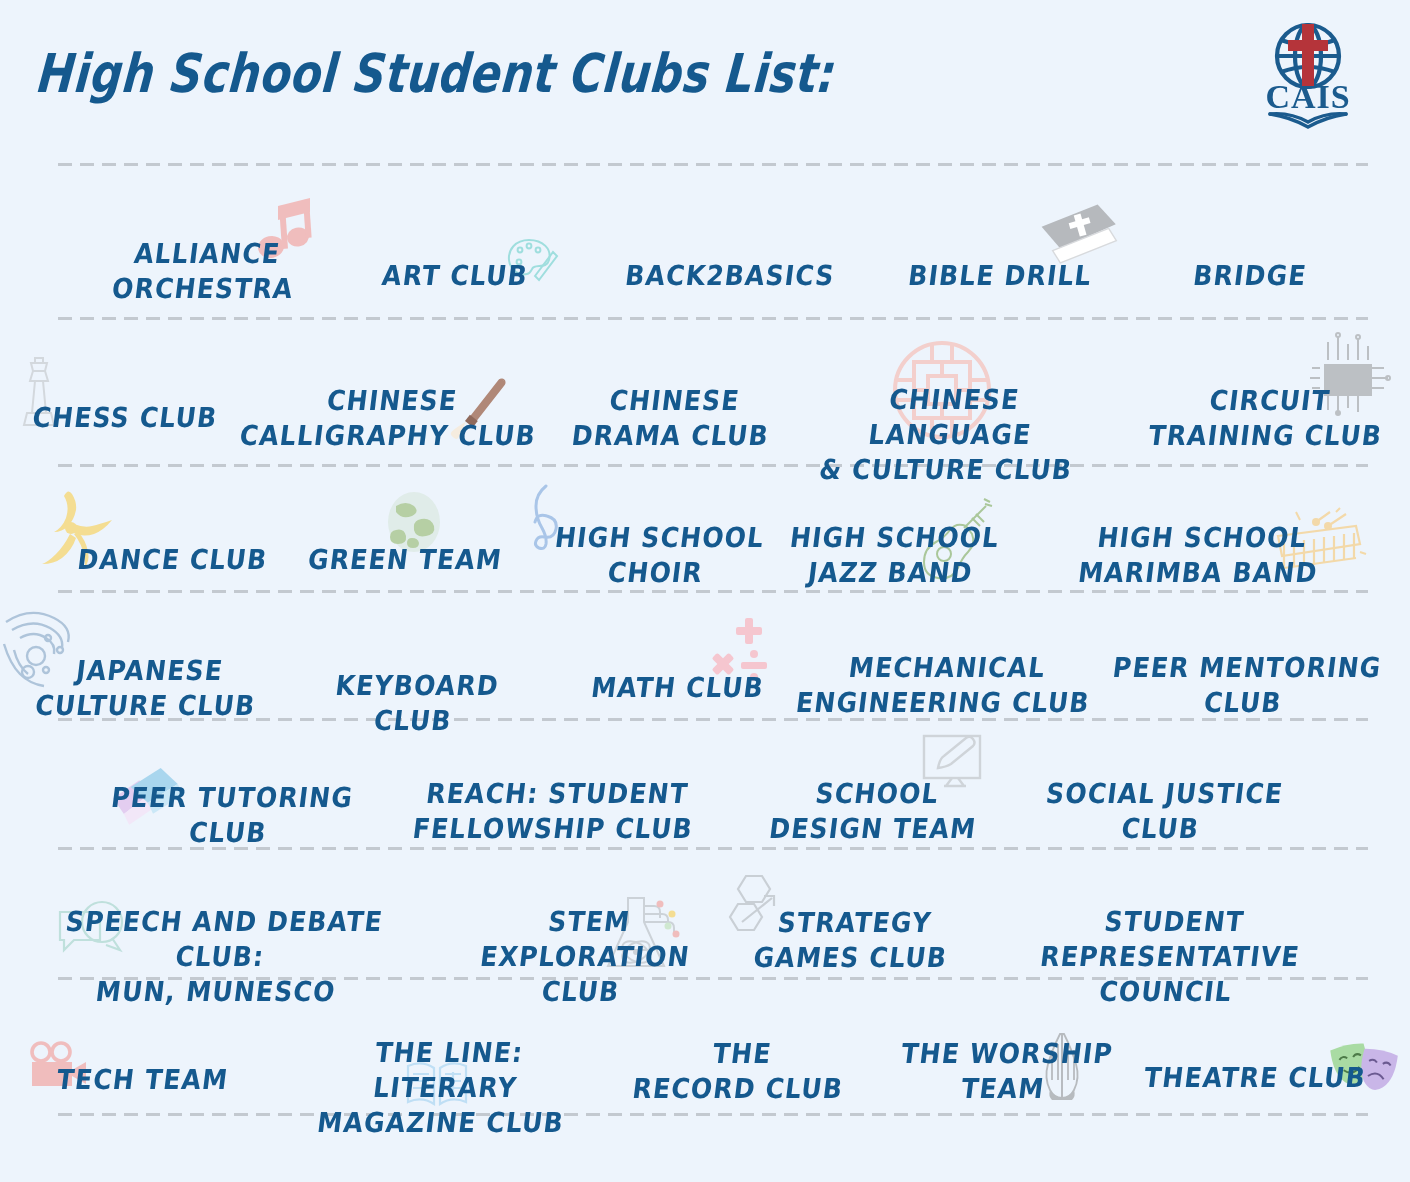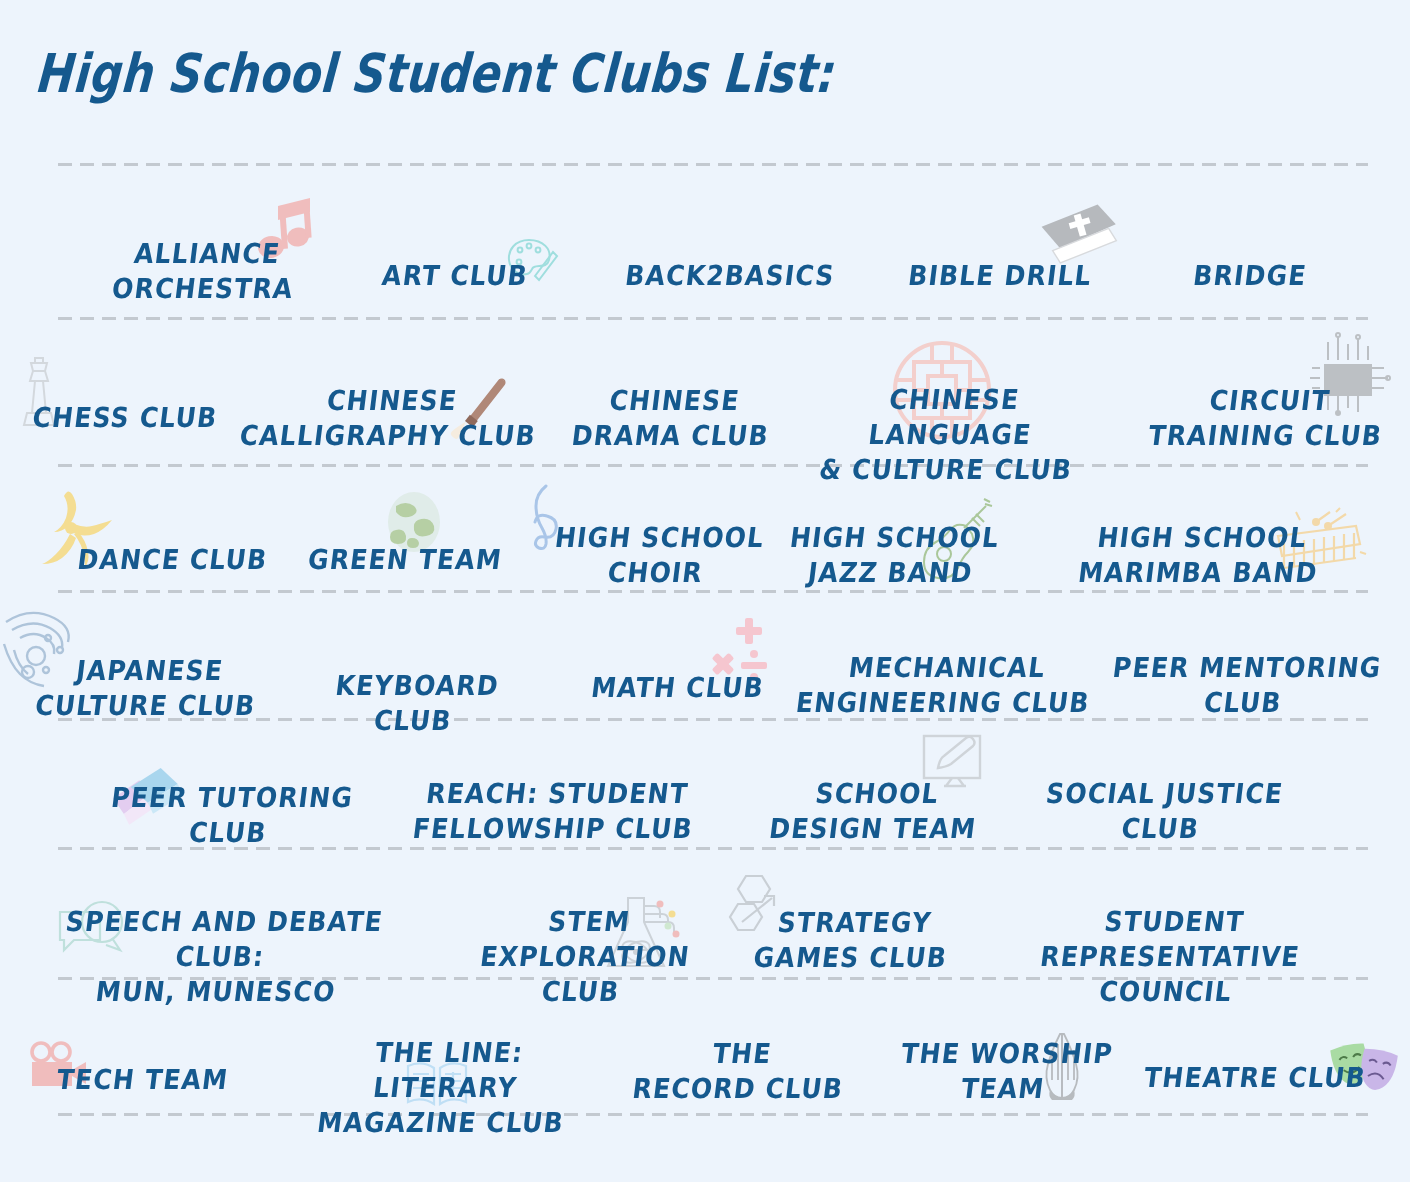--- a/index.html
+++ b/index.html
@@ -63,20 +63,42 @@
   .icon svg{display:block;overflow:visible;}
 </style>
 </head>
 <body>
 
 <div class="page">
 
   <div class="header">
     <div class="page-title">High School Student Clubs List:</div>
 
+    <div class="logo">
+      <svg viewBox="0 0 112 112" width="112" height="112">
+
+        <g fill="none" stroke="#1b5b8e" stroke-width="4.2">
+          <circle cx="56" cy="38" r="31"></circle>
+          <ellipse cx="56" cy="38" rx="13" ry="31"></ellipse>
+          <path d="M25 38 H87"></path>
+          <path d="M29 22 Q56 32 83 22"></path>
+          <path d="M29 54 Q56 44 83 54"></path>
+        </g>
+
+        <rect x="50" y="6" width="12" height="62" fill="#b5343a"></rect>
+        <rect x="36" y="22" width="40" height="11" fill="#b5343a"></rect>
+
+        <text x="56" y="90" text-anchor="middle" font-family="'Liberation Serif', serif" font-size="34" font-weight="bold" fill="#1b5b8e" letter-spacing="1">CAIS</text>
+
+        <g fill="none" stroke="#1b5b8e" stroke-width="3.4" stroke-linecap="round">
+          <path d="M18 96 Q38 94 56 104 Q74 94 94 96"></path>
+          <path d="M18 96 Q38 99 56 109 Q74 99 94 96"></path>
+        </g>
+      </svg>
+    </div>
   </div>
 
   <div class="divider" style="top:163px"></div>
   <div class="divider" style="top:317px"></div>
   <div class="divider" style="top:464px"></div>
   <div class="divider" style="top:590px"></div>
   <div class="divider" style="top:718px"></div>
   <div class="divider" style="top:847px"></div>
   <div class="divider" style="top:977px"></div>
   <div class="divider" style="top:1113px"></div>

